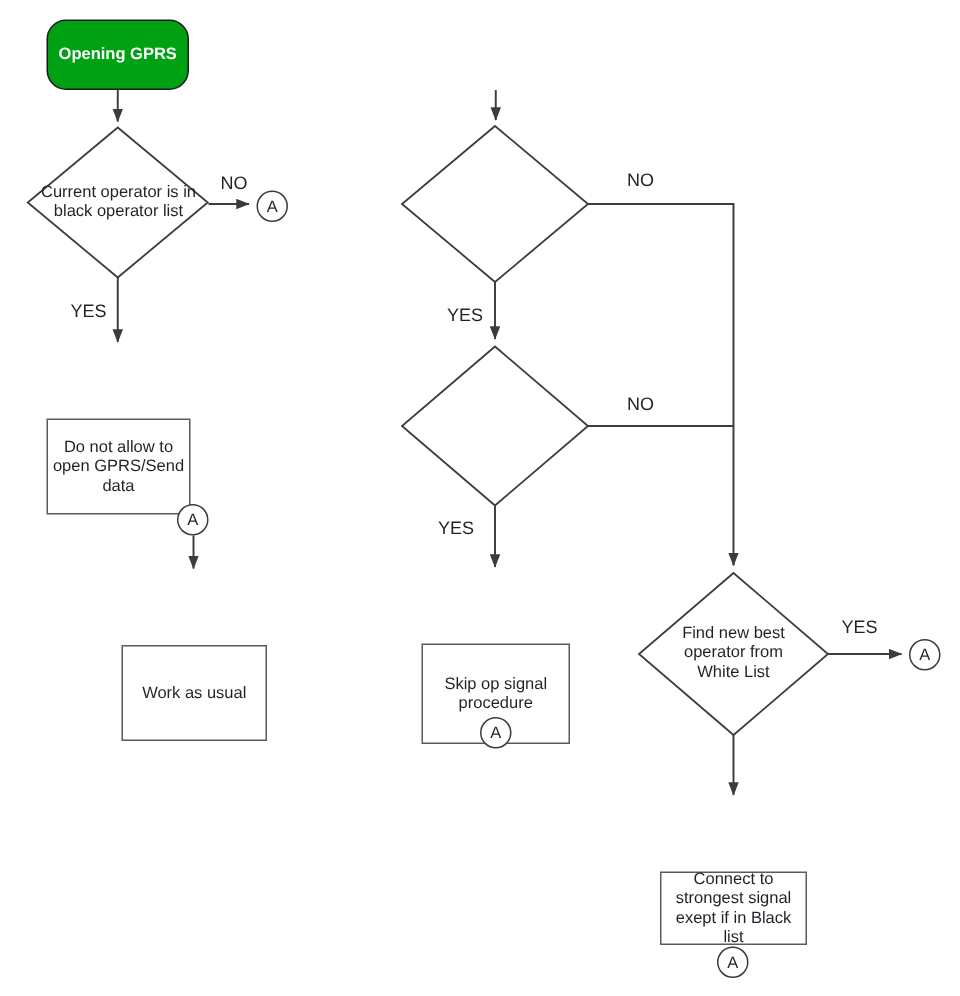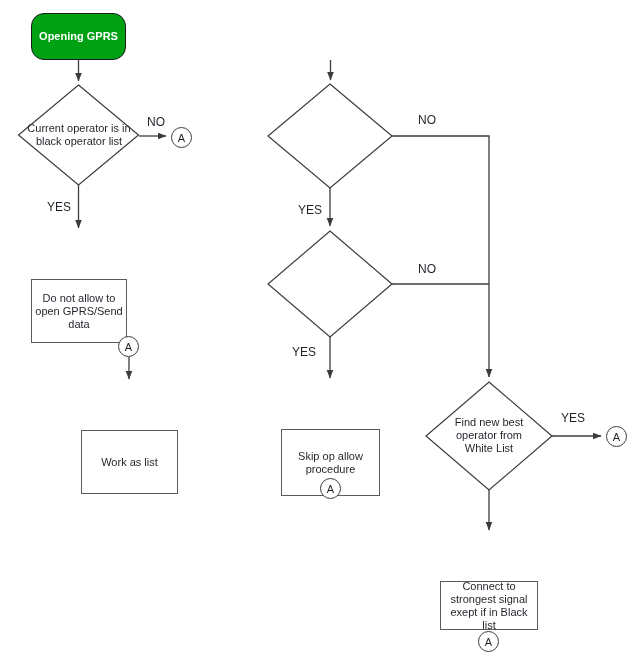--- a/index.html
+++ b/index.html
@@ -85,32 +85,32 @@
 
   <div class="terminator" style="left:31px;top:13px;width:95px;height:47px">Opening GPRS</div>
 
   <div class="node-text" style="left:20px;top:120px;width:118px;height:30px">Current operator is in
 black operator list</div>
 
   <div class="process" style="left:31px;top:233px;width:96px;height:64px">Do not allow to
 open GPRS/Send
 data</div>
 
-  <div class="process" style="left:81px;top:384px;width:97px;height:64px">Work as list</div>
+  <div class="process" style="left:81px;top:384px;width:97px;height:64px">Work as usual</div>
 
   <div class="acircle" style="left:171px;top:127px">A</div>
   <div class="acircle" style="left:118px;top:336px">A</div>
 
   <div class="edge-label" style="left:147px;top:115px">NO</div>
   <div class="edge-label" style="left:47px;top:200px">YES</div>
 
 
 
 
-  <div class="process" style="left:281px;top:383px;width:99px;height:67px">Skip op allow
+  <div class="process" style="left:281px;top:383px;width:99px;height:67px">Skip op signal
 procedure</div>
 
   <div class="node-text" style="left:439px;top:414px;width:100px;height:42px">Find new best
 operator from
 White List</div>
 
   <div class="process" style="left:440px;top:535px;width:98px;height:49px">Connect to
 strongest signal
 exept if in Black
 list</div>

